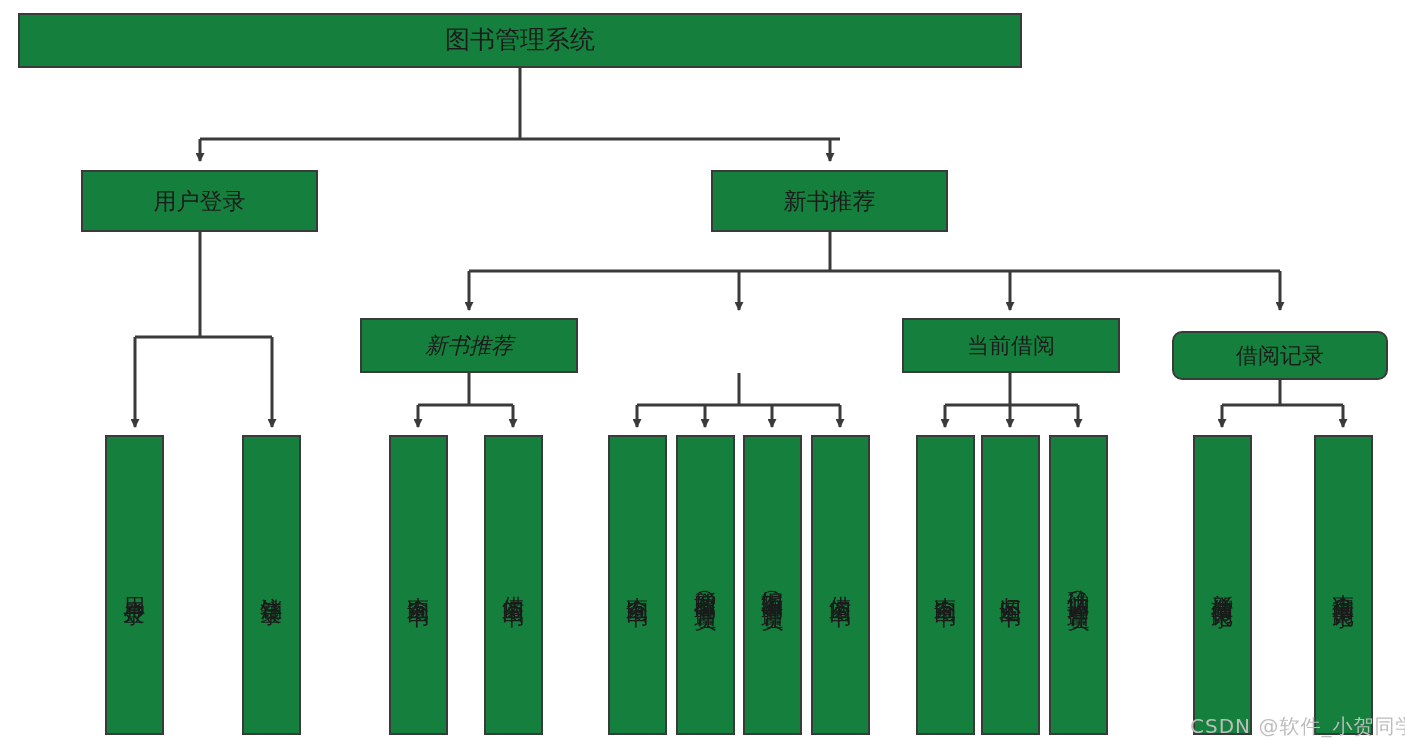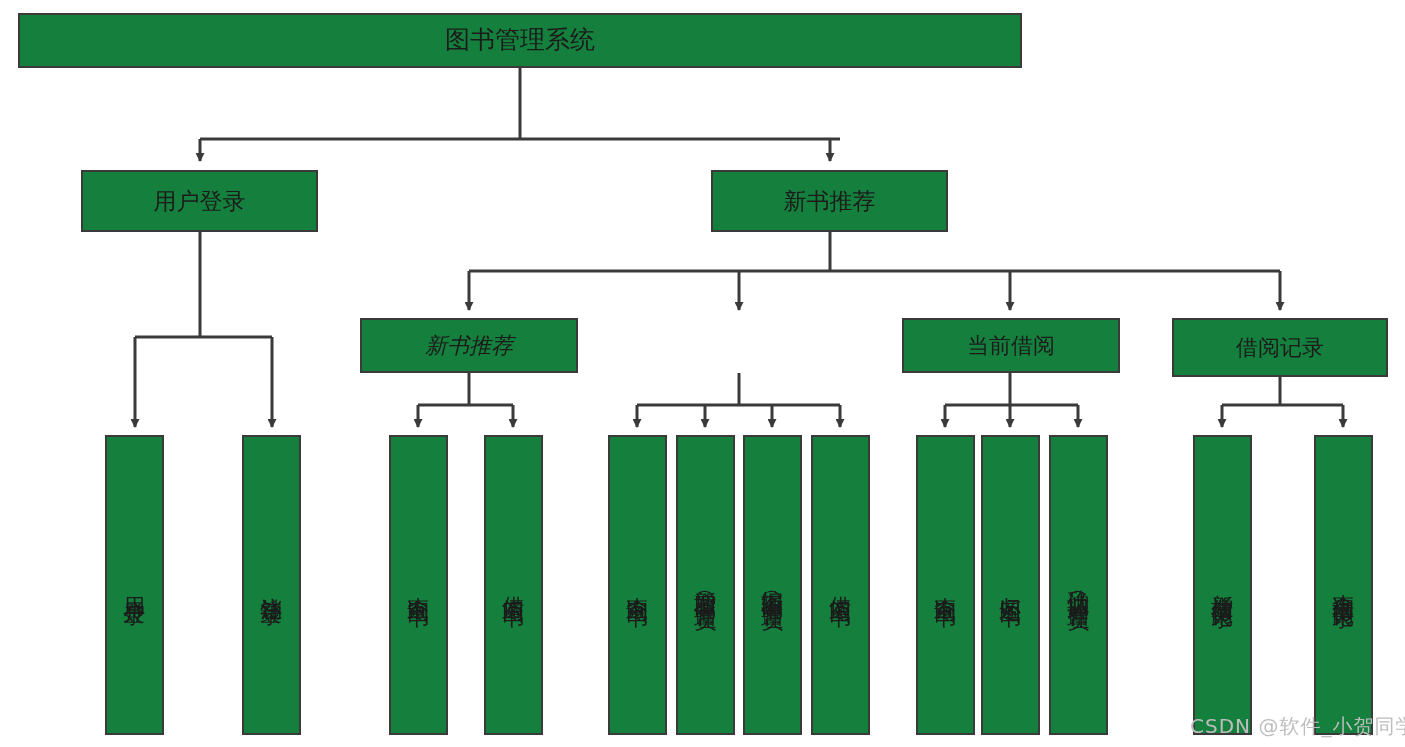--- a/index.html
+++ b/index.html
@@ -132,21 +132,21 @@
   <div class="node horizontal lvl1" style="left:711px; top:170px; width:237px; height:62px;">
     <span class="node-label">新书推荐</span>
   </div>
 
   <div class="node horizontal lvl2" style="left:360px; top:318px; width:218px; height:55px;font-style:italic;">
     <span class="node-label">新书推荐</span>
   </div>
   <div class="node horizontal lvl2" style="left:902px; top:318px; width:218px; height:55px;justify-content:center;">
     <span class="node-label">当前借阅</span>
   </div>
-  <div class="node horizontal lvl2" style="left:1172px; top:318px; width:216px; height:59px;">
+  <div class="node horizontal lvl2" style="left:1172px; top:331px; width:216px; height:49px;border-radius:10px;">
     <span class="node-label">借阅记录</span>
   </div>
 
   <div class="node vertical lvl3" style="left:105px; top:435px; width:59px; height:300px;">
     <span class="node-label">用户登录</span>
   </div>
   <div class="node vertical lvl3" style="left:242px; top:435px; width:59px; height:300px;">
     <span class="node-label">注销登录</span>
   </div>
 

